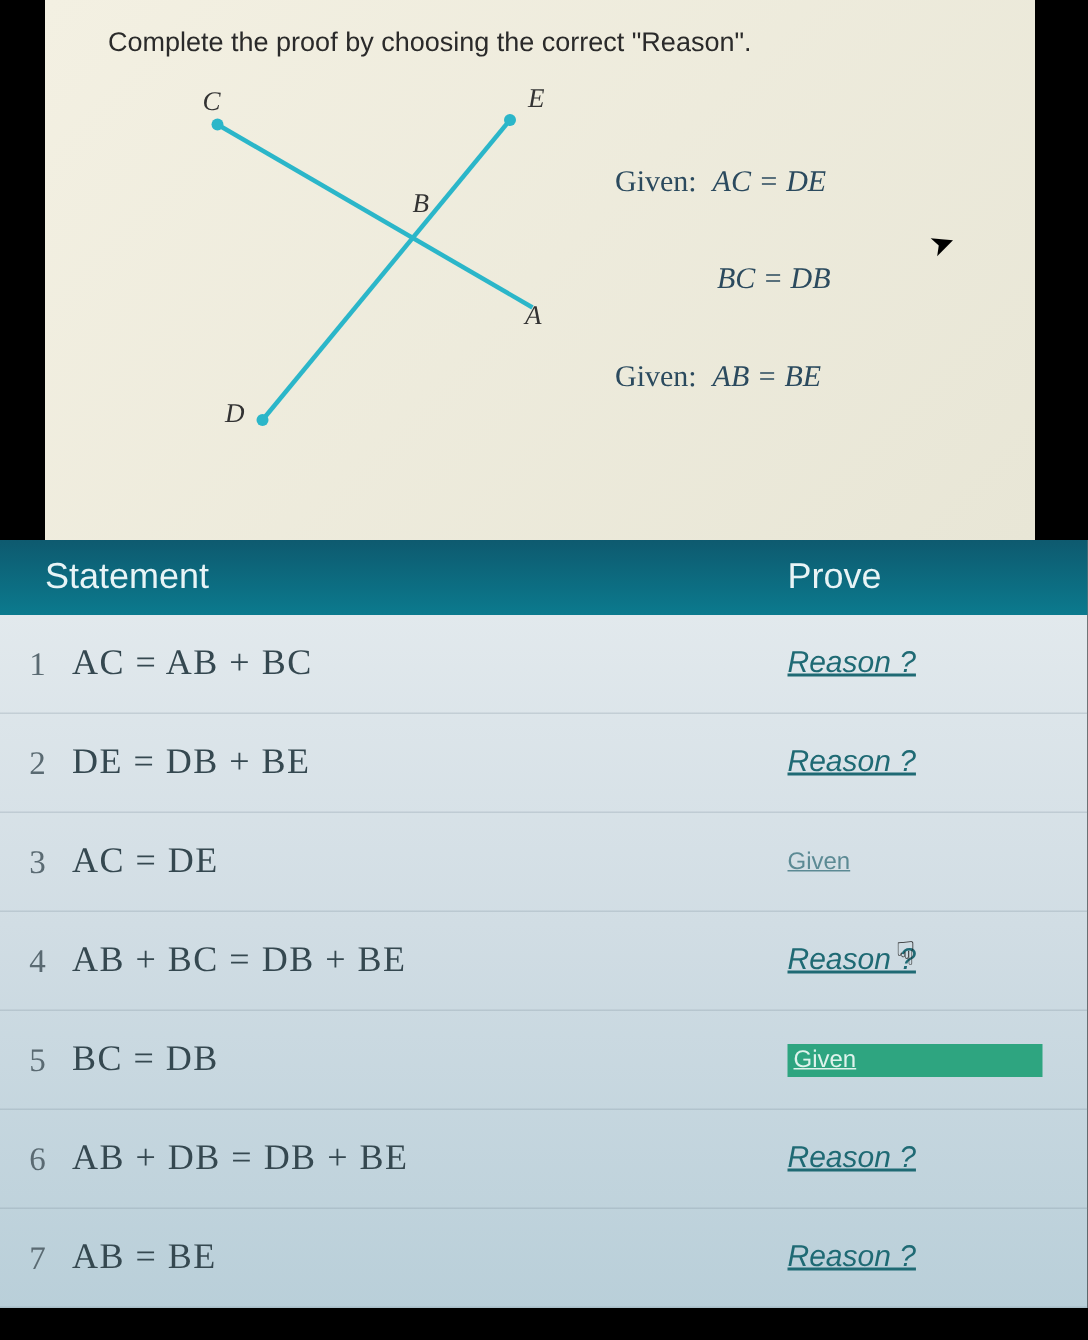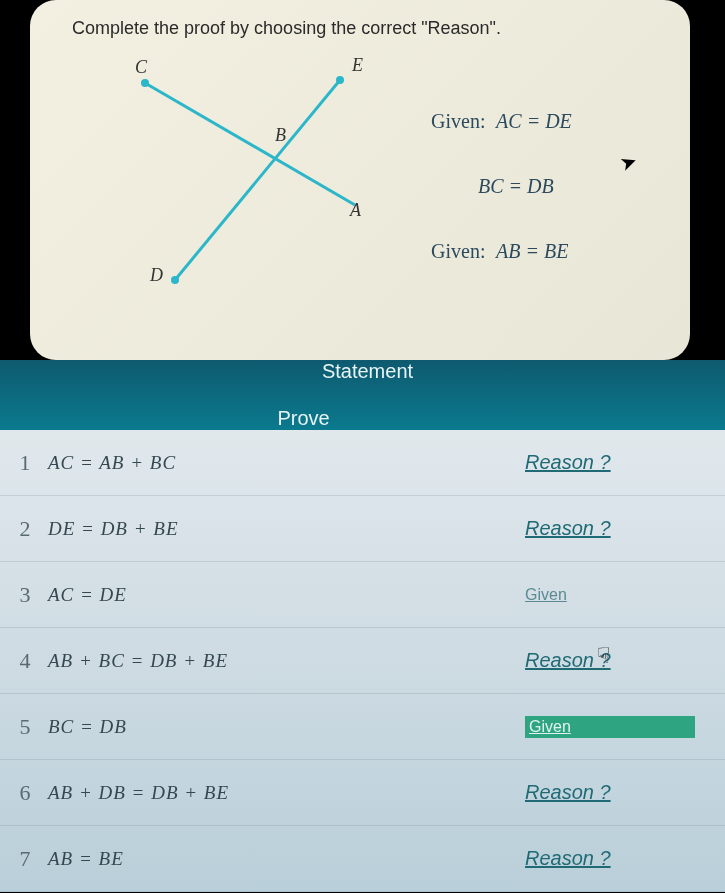--- a/index.html
+++ b/index.html
@@ -9,21 +9,20 @@
     background: #000;
     font-family: Verdana, Geneva, sans-serif;
     overflow: hidden;
   }
   .top-panel {
     width: 660px;
     height: 360px;
     background: linear-gradient(135deg, #f3f0e2 0%, #e8e6d6 100%);
     position: relative;
     margin-left: 30px;
-    border-radius: 26px;
   }
   .instruction {
     position: absolute;
     top: 18px;
     left: 42px;
     font-size: 18px;
     color: #2a2a2a;
     font-family: Verdana, sans-serif;
   }
   .diagram {
@@ -45,46 +44,44 @@
     position: absolute;
     left: 380px;
     top: 110px;
     font-family: Georgia, serif;
   }
   .given-line {
     font-size: 20px;
     color: #2b4a5e;
     margin-bottom: 42px;
     font-style: italic;
-    margin-left: 21px;
   }
   .given-word { font-style: normal; color:#2b4a5e; margin-right:6px; }
   .cursor-arrow {
     position: absolute;
     top: 150px;
     left: 590px;
     font-size: 20px;
     color: #000;
     transform: rotate(-20deg);
   }
 
   .bottom-panel {
     width: 725px;
     background: linear-gradient(180deg, #e6ecef 0%, #d1dde4 50%, #b9cfd9 100%);
     position: relative;
   }
   .table-header {
     display: flex;
     background: linear-gradient(180deg, #0e5a6f 0%, #0b7a8e 100%);
     color: #e8f4f6;
-    height: 70px;
+    height: 50px;
     align-items: center;
     padding: 0 20px 0 30px;
-    font-size: 20px;
-    flex-direction: column;
+    font-size: 24px;
   }
   .th-statement { flex: 1; }
   .th-reason { width: 180px; text-align: left; }
   .proof-rows { }
   .proof-row {
     display: flex;
     align-items: center;
     height: 66px;
     padding: 0 20px 0 10px;
     border-bottom: 1px solid rgba(120,140,150,0.25);
@@ -92,22 +89,21 @@
   .row-num {
     width: 30px;
     font-size: 22px;
     color: #5a6a72;
     font-family: Georgia, serif;
     text-align: center;
   }
   .row-statement {
     flex: 1;
     font-family: Georgia, serif;
-    font-style: italic;
-    font-size: 19px;
+    font-size: 24px;
     color: #354850;
     letter-spacing: 1px;
     padding-left: 8px;
   }
   .row-reason {
     width: 180px;
   }
   .reason-link {
     font-family: Verdana, sans-serif;
     font-size: 20px;

